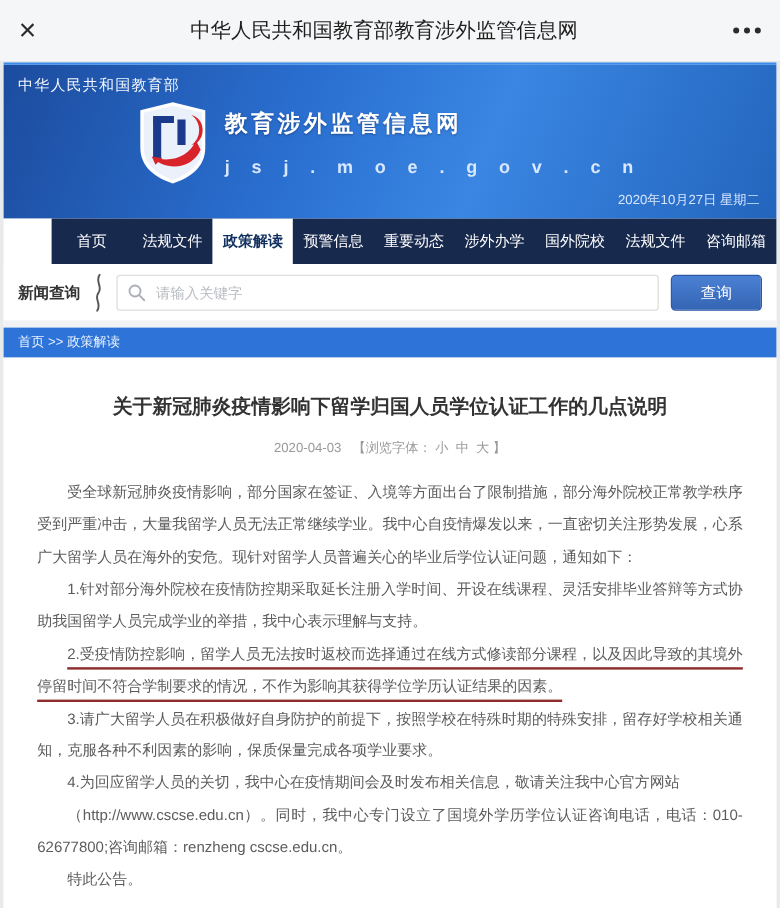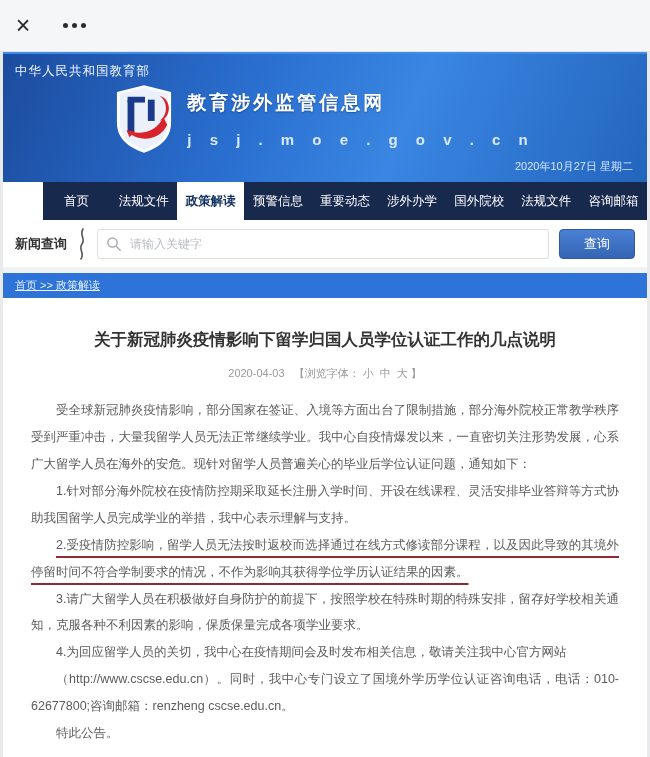--- a/index.html
+++ b/index.html
@@ -36,35 +36,36 @@
   .squiggle { flex:none; }
   .input-wrap { flex:1; position:relative; }
   .input-wrap input { width:100%; height:30px; border:1px solid #ddd; border-radius:3px; padding:0 10px 0 32px; font-size:12px; color:#333; background:#fff; outline:none; }
   .input-wrap input::placeholder { color:#b9bcc2; }
   .mag-icon { position:absolute; left:9px; top:7px; }
   .search-btn { width:76px; height:30px; background:linear-gradient(#4a80d4,#3565b4); border:1px solid #2d5aa6; border-radius:4px; color:#fff; font-size:13px; cursor:pointer; }
 
   .spacer { height:6px; background:#f1f2f4; }
 
   
-  .breadcrumb { background:#2e74d8; color:#e8f1ff; font-size:11px; height:25px; line-height:25px; padding-left:12px;text-decoration:underline; }
+  .breadcrumb { background:#2e74d8; color:#e8f1ff; font-size:11px; height:25px; line-height:25px; padding-left:12px; }
 
   
   .article { background:#fff; padding:24px 28px 16px; }
   .article h1 { font-size:16.5px; color:#333; text-align:center; margin:4px 30px 14px; line-height:1.6; }
   .meta { text-align:center; font-size:11px; color:#9a9a9a; margin-bottom:16px; }
   .meta .fs { margin:0 3px; cursor:pointer; }
   .para { font-size:12.5px; color:#5c5c5c; line-height:2.15; text-align:justify; text-indent:2em; }
   .para.highlight { text-decoration:underline; text-decoration-color:#8e2b2b; text-decoration-thickness:2px; text-underline-offset:7px; }
 </style>
 </head>
 <body>
 
 <div class="topbar">
   <div class="close-x">×</div>
+  <div class="topbar-title">中华人民共和国教育部教育涉外监管信息网</div>
   <div class="menu-dots">
       <i></i>
       <i></i>
       <i></i>
     </div>
 </div>
 
 <div class="content">
 
   <div class="banner">

